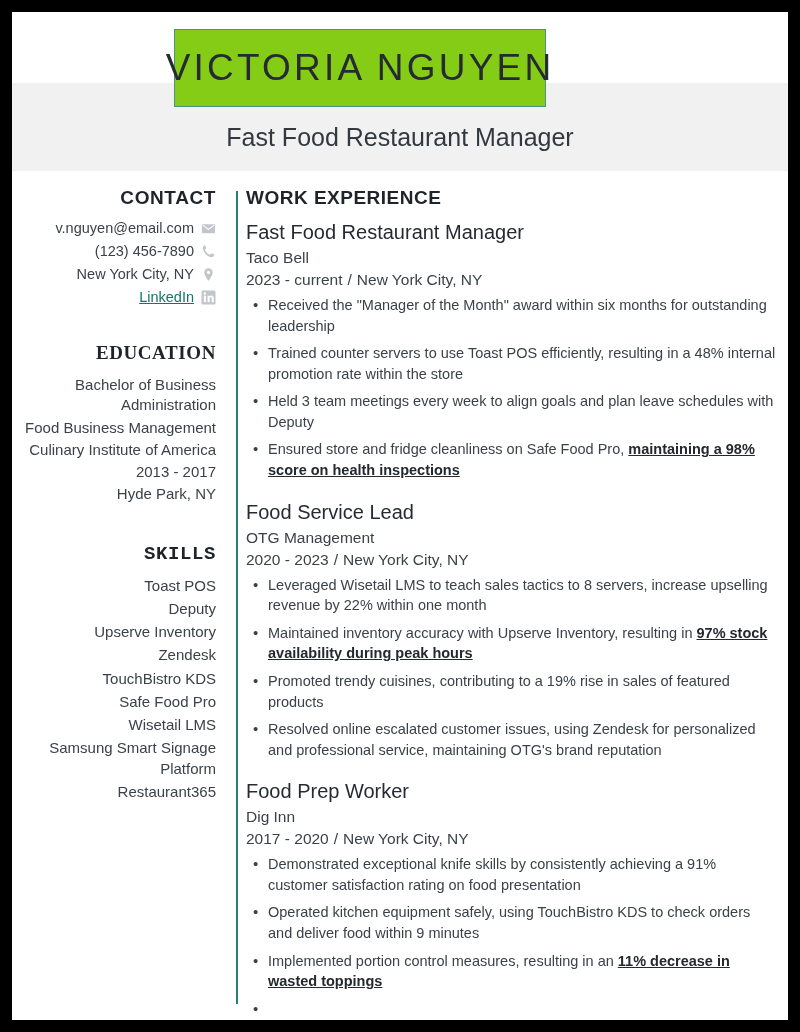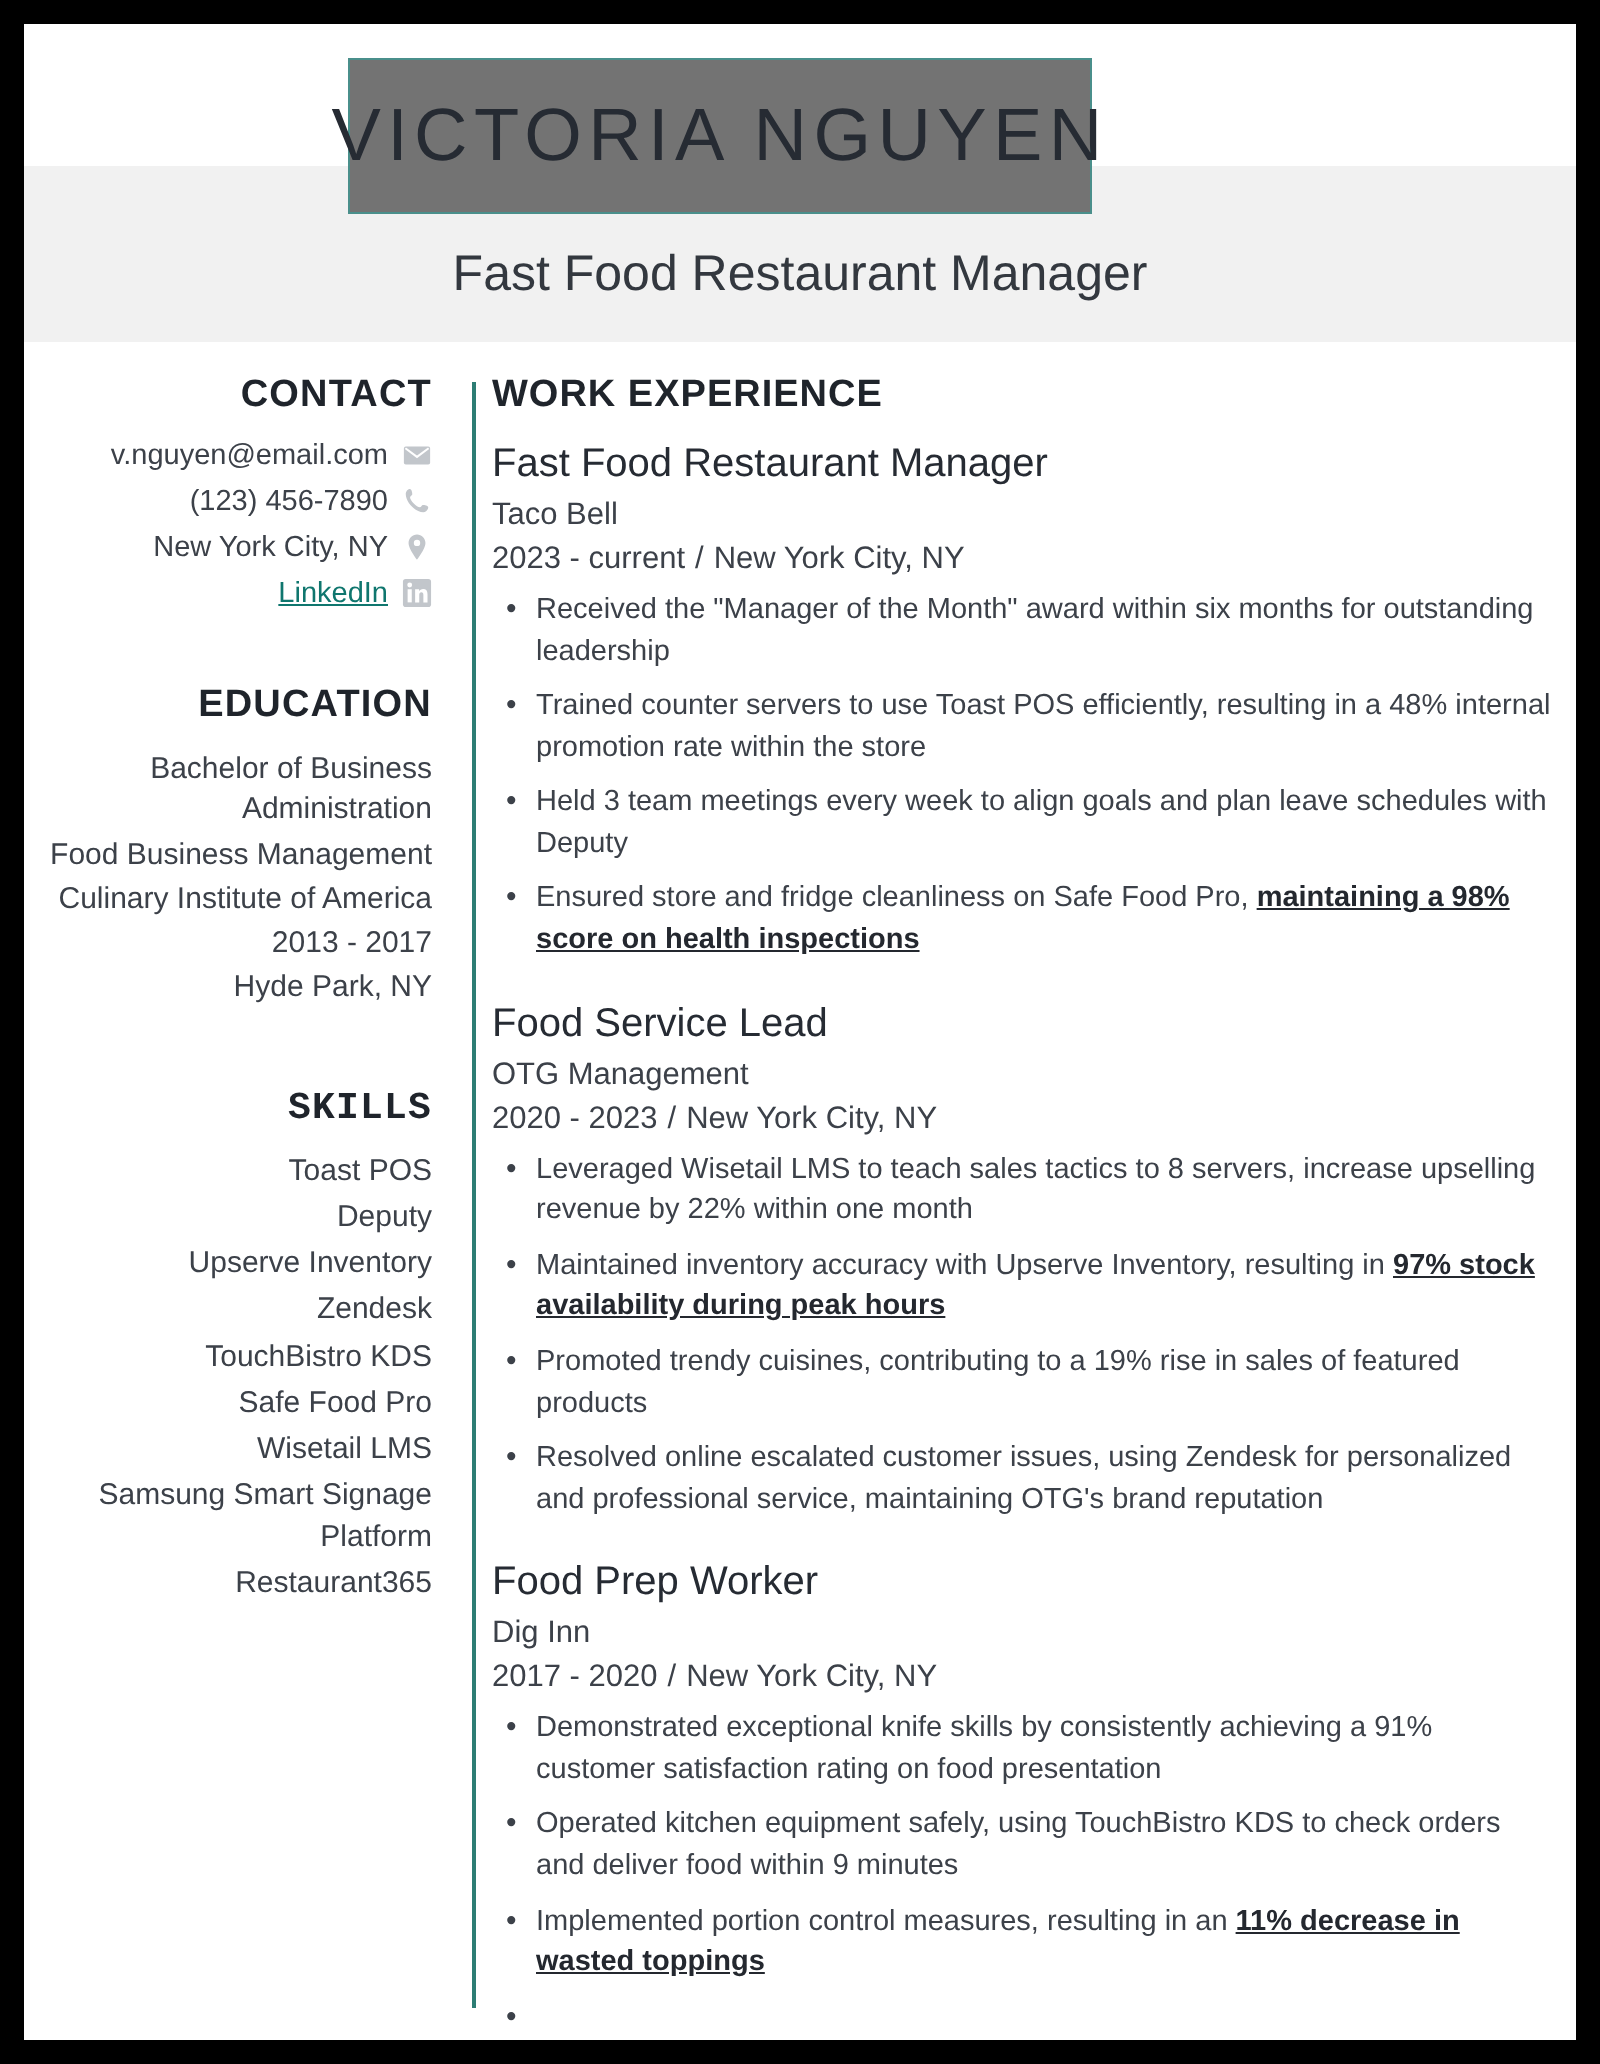--- a/index.html
+++ b/index.html
@@ -30,21 +30,21 @@
     height: 88px;
     background: #f1f1f1;
   }
 
   .name-box {
     position: absolute;
     left: 162px;
     top: 17px;
     width: 372px;
     height: 78px;
-    background: #737373;
+    background: #84cc16;
     border: 1.5px solid #4a8f8b;
     display: flex;
     align-items: center;
     justify-content: center;
   }
 
   .name-text {
     font-size: 37px;
     letter-spacing: 3.2px;
     color: #262b33;
@@ -94,26 +94,26 @@
 
   
   .side-heading {
     font-size: 19px;
     font-weight: bold;
     color: #1f242b;
     letter-spacing: 0.6px;
     margin-bottom: 11px;
   }
 
-  .side-heading.education { margin-top: 37px; }
+  .side-heading.education { margin-top: 37px; font-family: Liberation Serif, serif; }
   .side-heading.skills { margin-top: 38px; font-family: Liberation Mono, monospace; }
 
   .contact-row {
     display: flex;
-    align-items: flex-start;
+    align-items: flex-end;
     justify-content: flex-end;
     gap: 7px;
     margin-bottom: 7px;
     font-size: 14.5px;
     color: #3c4149;
   }
 
   .contact-row .ico {
     width: 15px;
     height: 15px;

